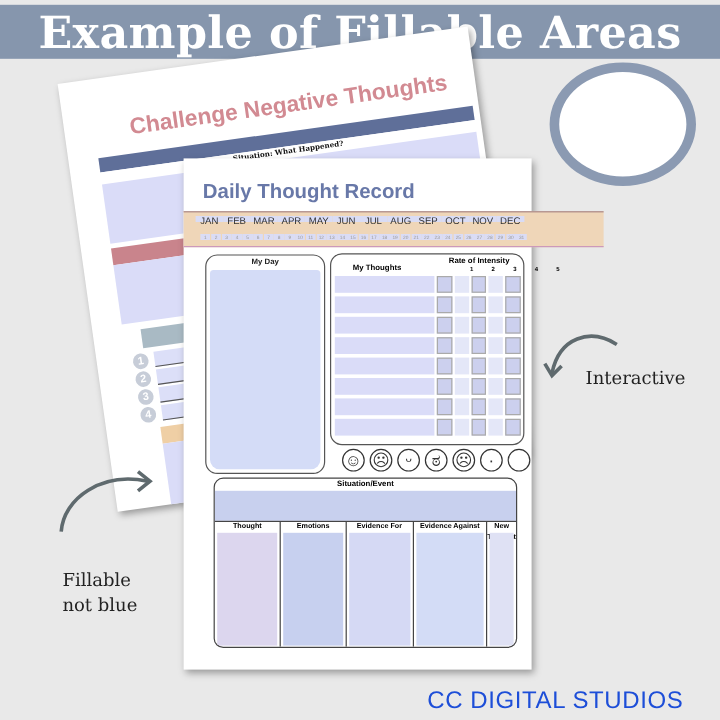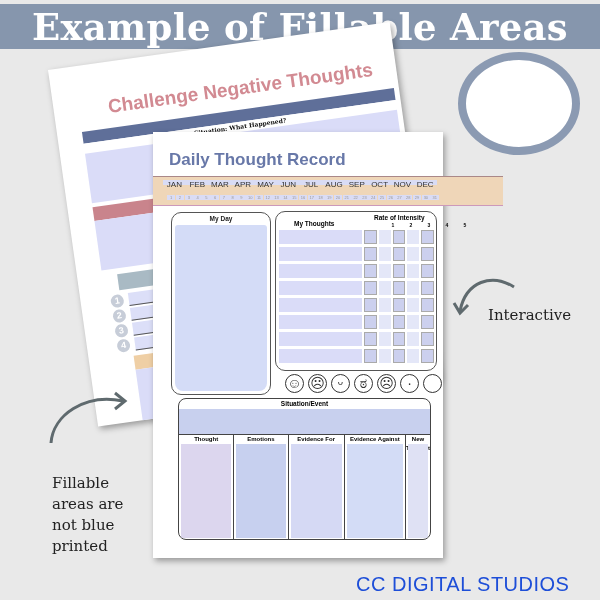--- a/index.html
+++ b/index.html
@@ -329,18 +329,16 @@
 <div class="annot annot-right">
   <div>Interactive</div>
 </div>
 
 <svg class="arrow" style="left:45px;top:385px" width="85" height="60">
   <path d="M6 58 C8 30 40 8 78 16" stroke="#5f6a6e" stroke-width="3" fill="none"></path>
   <path d="M70 8 L80 16 L70 24" stroke="#5f6a6e" stroke-width="3" fill="none"></path>
 </svg>
 <div class="annot annot-left">
   <div>Fillable</div>
-  <div>areas are</div>
   <div>not blue</div>
-  <div>printed</div>
 </div>
 
 <div class="brand">CC DIGITAL STUDIOS</div>
 
 </body></html>

